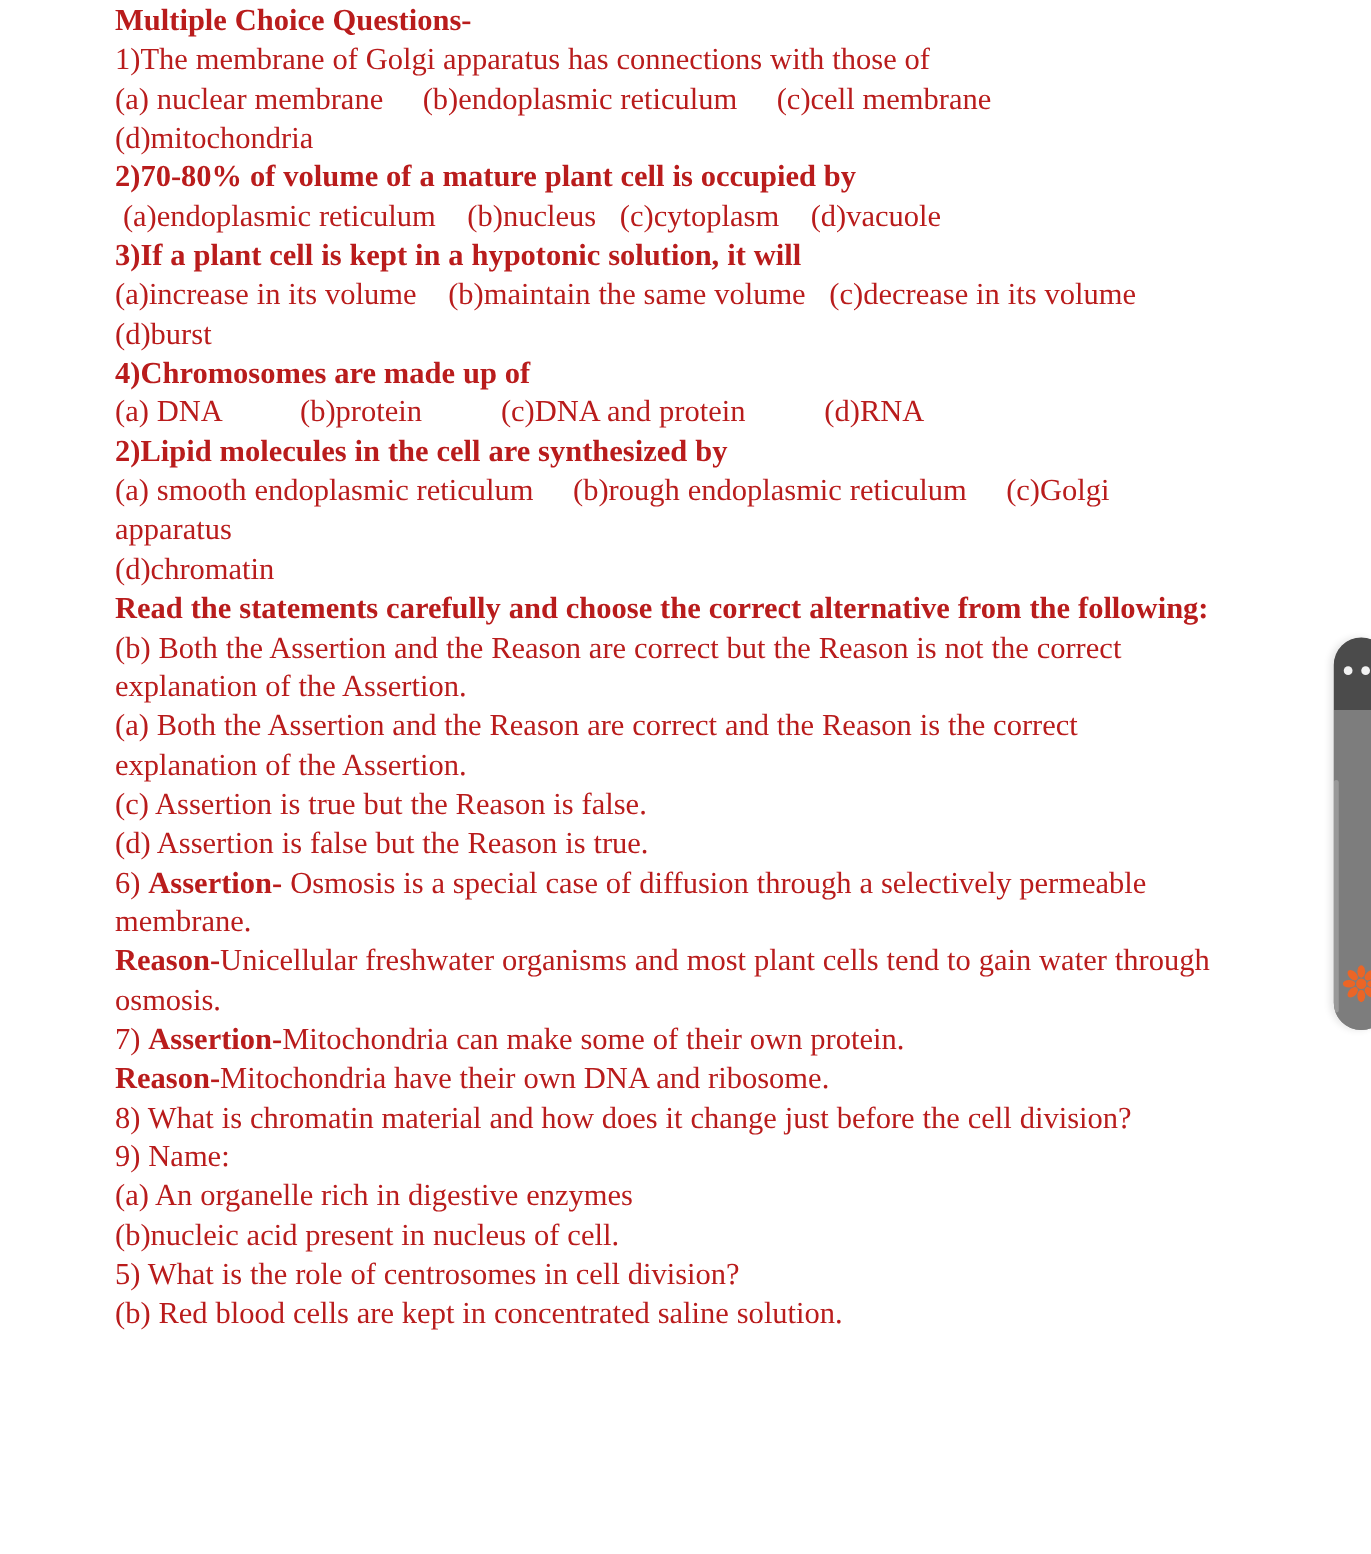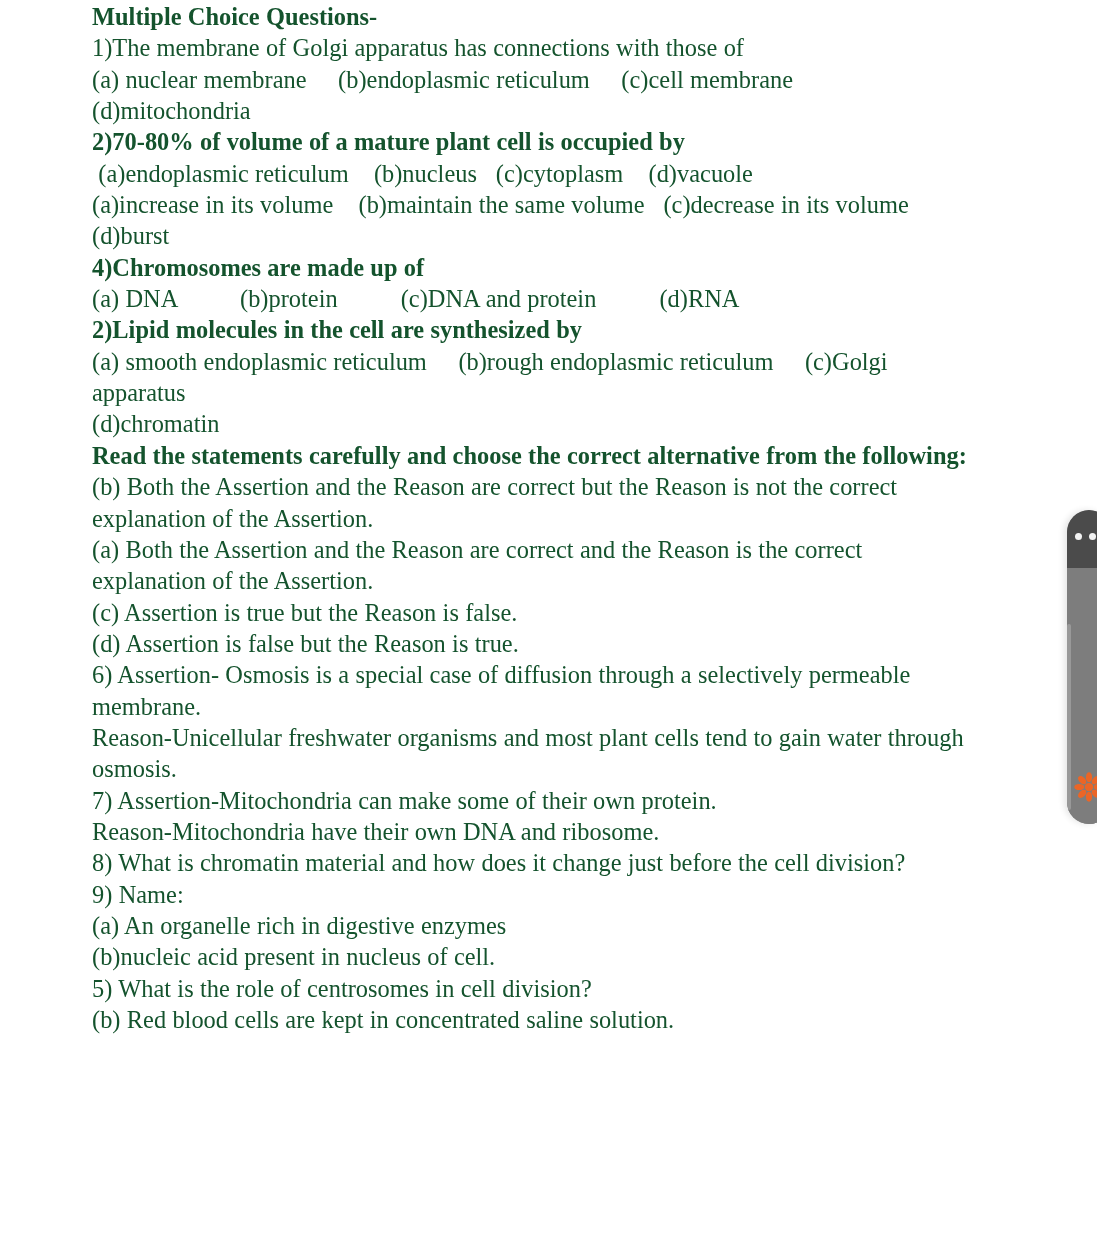--- a/index.html
+++ b/index.html
@@ -26,36 +26,36 @@
     background: #ffffff;
   }
 
   #content {
     position: absolute;
     left: 92px;
     top: 1px;
     width: 880px;
     font-size: 24.4px;
     line-height: 31.35px;
-    color: #14532d;
+    color: #b91c1c;
     letter-spacing: 0.01px;
     word-spacing: 0.2px;
     -webkit-font-smoothing: antialiased;
   }
 
   .blk {
     margin: 0;
     padding: 0;
     white-space: pre-wrap;
   }
   .blk.bold {
     font-weight: bold;
   }
   .lead {
-    font-weight: normal;
+    font-weight: bold;
   }
 
   
   #side-widget {
     position: absolute;
     left: 1067px;
     top: 510px;
     width: 44px;
     height: 314px;
     border-radius: 22px;
@@ -124,20 +124,21 @@
 
   <div id="content">
 
     <p class="blk bold">Multiple Choice Questions-</p>
     <p class="blk">1)The membrane of Golgi apparatus has connections with those of</p>
     <p class="blk">(a) nuclear membrane     (b)endoplasmic reticulum     (c)cell membrane      (d)mitochondria</p>
 
     <p class="blk bold">2)70-80% of volume of a mature plant cell is occupied by</p>
     <p class="blk"> (a)endoplasmic reticulum    (b)nucleus   (c)cytoplasm    (d)vacuole</p>
 
+    <p class="blk bold">3)If a plant cell is kept in a hypotonic solution, it will</p>
     <p class="blk">(a)increase in its volume    (b)maintain the same volume   (c)decrease in its volume    (d)burst</p>
 
     <p class="blk bold">4)Chromosomes are made up of</p>
     <p class="blk">(a) DNA          (b)protein          (c)DNA and protein          (d)RNA</p>
 
     <p class="blk bold">2)Lipid molecules in the cell are synthesized by</p>
     <p class="blk">(a) smooth endoplasmic reticulum     (b)rough endoplasmic reticulum     (c)Golgi apparatus</p>
     <p class="blk">(d)chromatin</p>
 
     <p class="blk bold">Read the statements carefully and choose the correct alternative from the following:</p>

